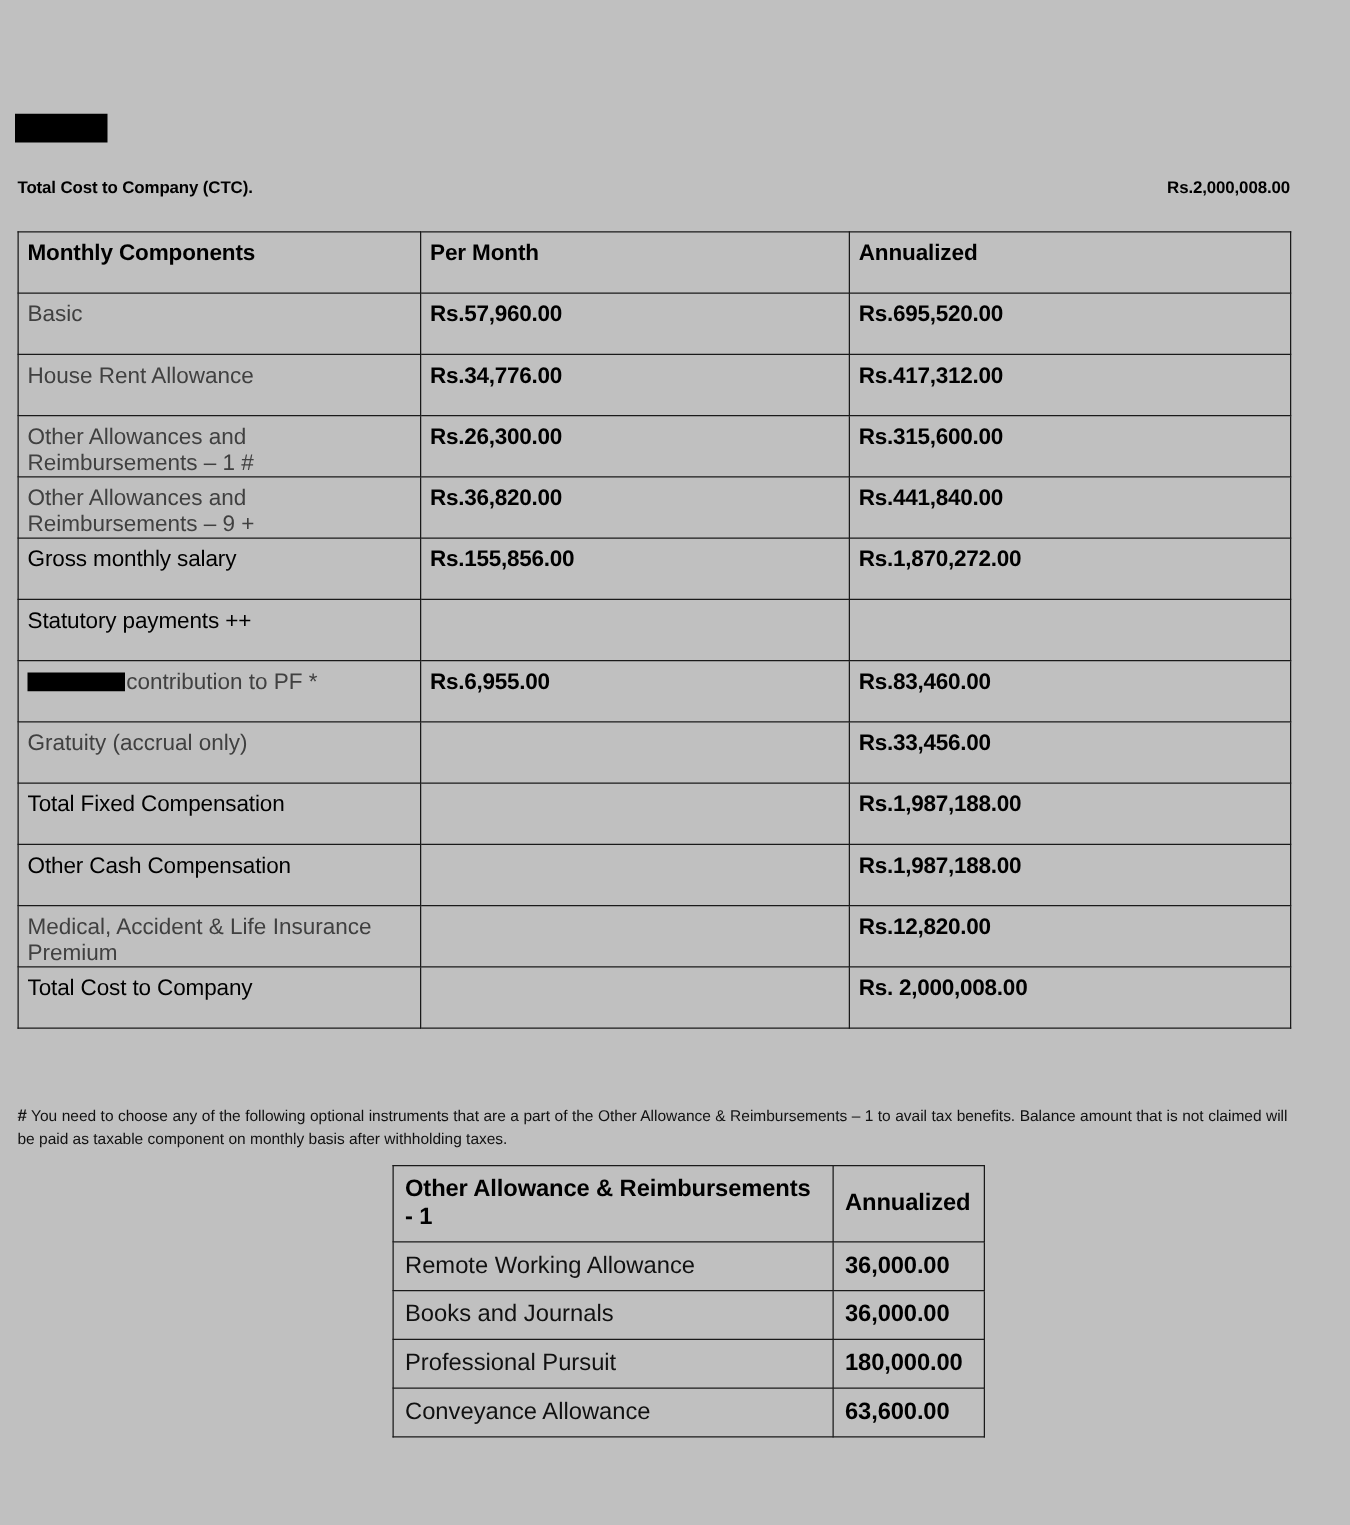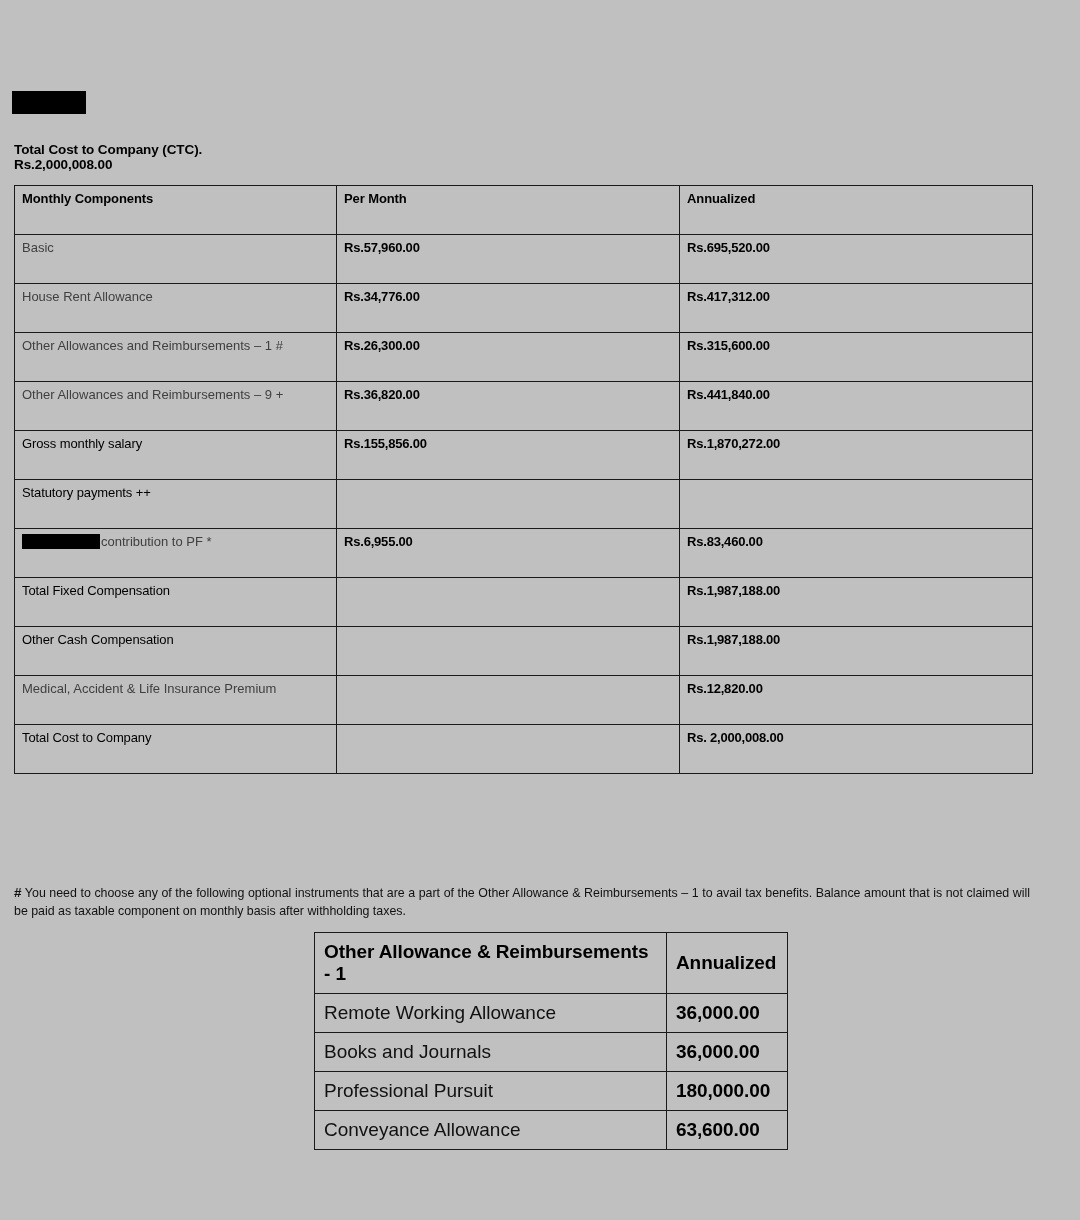--- a/index.html
+++ b/index.html
@@ -47,36 +47,35 @@
     position: absolute;
     left: 14px;
     top: 142px;
     width: 1018px;
     display: flex;
     justify-content: space-between;
     align-items: baseline;
     font-size: 13.5px;
     font-weight: bold;
     letter-spacing: -0.1px;
-    flex-direction: column;
   }
 
   
   .main-table {
     position: absolute;
     left: 14px;
     top: 185px;
     width: 1018px;
     border-collapse: collapse;
     table-layout: fixed;
   }
   .main-table td {
     border: 1.6px solid #1a1a1a;
     padding: 6px 7px 0 7px;
-    font-size: 13px;
+    font-size: 18px;
     vertical-align: top;
     height: 42px;
     line-height: 1.15;
   }
   .col-label   { width: 322px; }
   .col-month   { width: 343px; }
   .col-annual  { width: 353px; }
 
   .main-table td.num {
     font-weight: bold;
@@ -195,20 +194,25 @@
           <td class="bold-label">Statutory payments ++</td>
           <td class="num"></td>
           <td class="num"></td>
         </tr>
         <tr>
           <td class="plain-label"><span class="redaction redaction-inline"></span><span>contribution to PF *</span></td>
           <td class="num">Rs.6,955.00</td>
           <td class="num">Rs.83,460.00</td>
         </tr>
         <tr>
+          <td class="plain-label">Gratuity (accrual only)</td>
+          <td class="num"></td>
+          <td class="num">Rs.33,456.00</td>
+        </tr>
+        <tr>
           <td class="bold-label">Total Fixed Compensation</td>
           <td class="num"></td>
           <td class="num">Rs.1,987,188.00</td>
         </tr>
         <tr>
           <td class="bold-label">Other Cash Compensation</td>
           <td class="num"></td>
           <td class="num">Rs.1,987,188.00</td>
         </tr>
         <tr>

